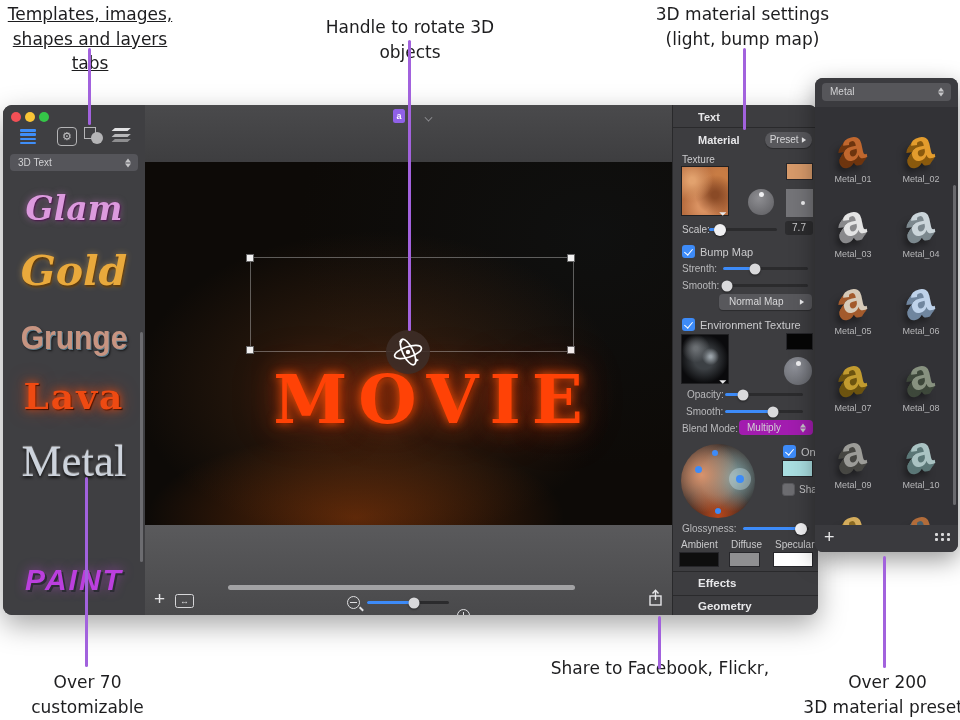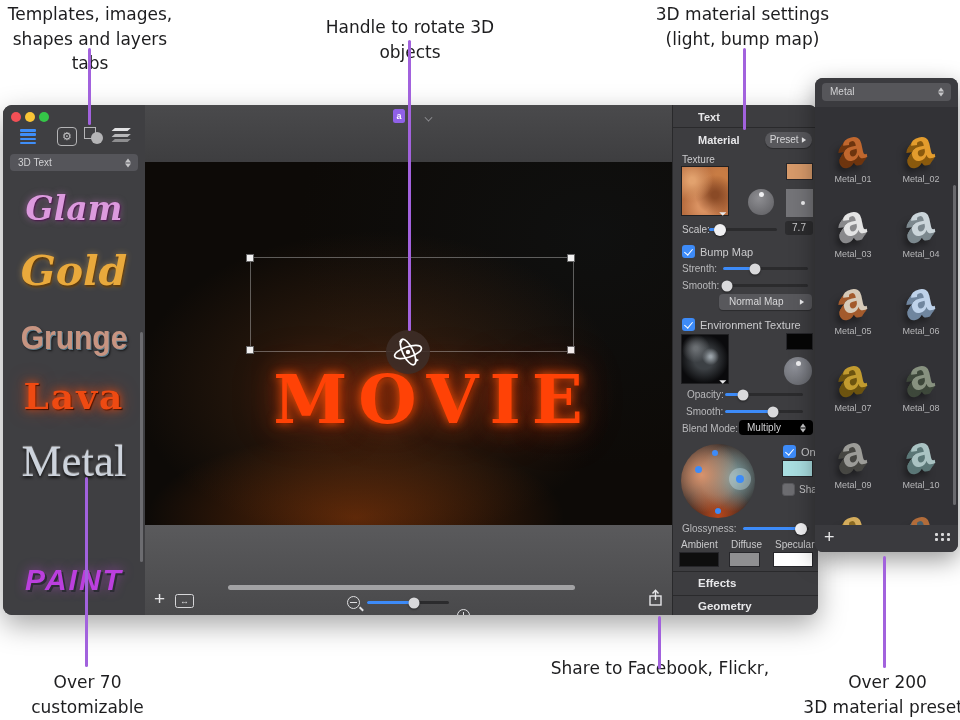--- a/index.html
+++ b/index.html
@@ -96,21 +96,21 @@
                  -9px 9px 7px rgba(0,0,0,.55);}
   .plabel{position:absolute;width:70px;text-align:center;font-size:9px;color:#b6b6b8;}
   .grid-dots{display:grid;grid-template-columns:repeat(3,4px);grid-gap:2px;}
   .grid-dots b{width:3px;height:3px;background:#d8d8da;border-radius:1px;}
 </style>
 </head>
 <body>
 
 <div id="root">
 
-  <div class="ann" style="left:0;top:2px;width:180px;">
+  <div class="ann" style="left:0;top:2px;width:180px;text-decoration:underline;">
     <div>Templates, images,</div>
     <div>shapes and layers tabs</div>
   </div>
   <div class="ann" style="left:295px;top:15px;width:230px;">
     <div>Handle to rotate 3D objects</div>
   </div>
   <div class="ann" style="left:650px;top:2px;width:185px;">
     <div>3D material settings</div>
     <div>(light, bump map)</div>
   </div>
@@ -304,21 +304,21 @@
         <div class="knob" style="left:18px;"></div>
       </div>
 
       <div class="abs" style="left:13px;top:301px;color:#b9b9bb;">Smooth:</div>
       <div class="slider-track" style="left:52px;top:305px;width:78px;">
         <div class="slider-fill" style="left: 0px; width: 48px; background: rgb(61, 139, 248);"></div>
         <div class="knob" style="left:48px;"></div>
       </div>
 
       <div class="abs" style="left:9px;top:318px;color:#b9b9bb;">Blend Mode:</div>
-      <div class="select" style="left:66px;top:315px;width:74px;height:15px;line-height:15px;background:#000000;">
+      <div class="select" style="left:66px;top:315px;width:74px;height:15px;line-height:15px;background:#a21caf;">
         <span>Multiply</span>
         <span class="updown">
             <i class="up"></i>
             <i class="dn"></i>
           </span>
       </div>
 
       <div class="ctl-sphere" style="left:8px;top:339px;width:74px;height:74px;background:
            radial-gradient(circle at 28% 42%, rgba(222,150,110,.95), transparent 55%),
            radial-gradient(circle at 70% 45%, rgba(118,168,176,.9), transparent 52%),

